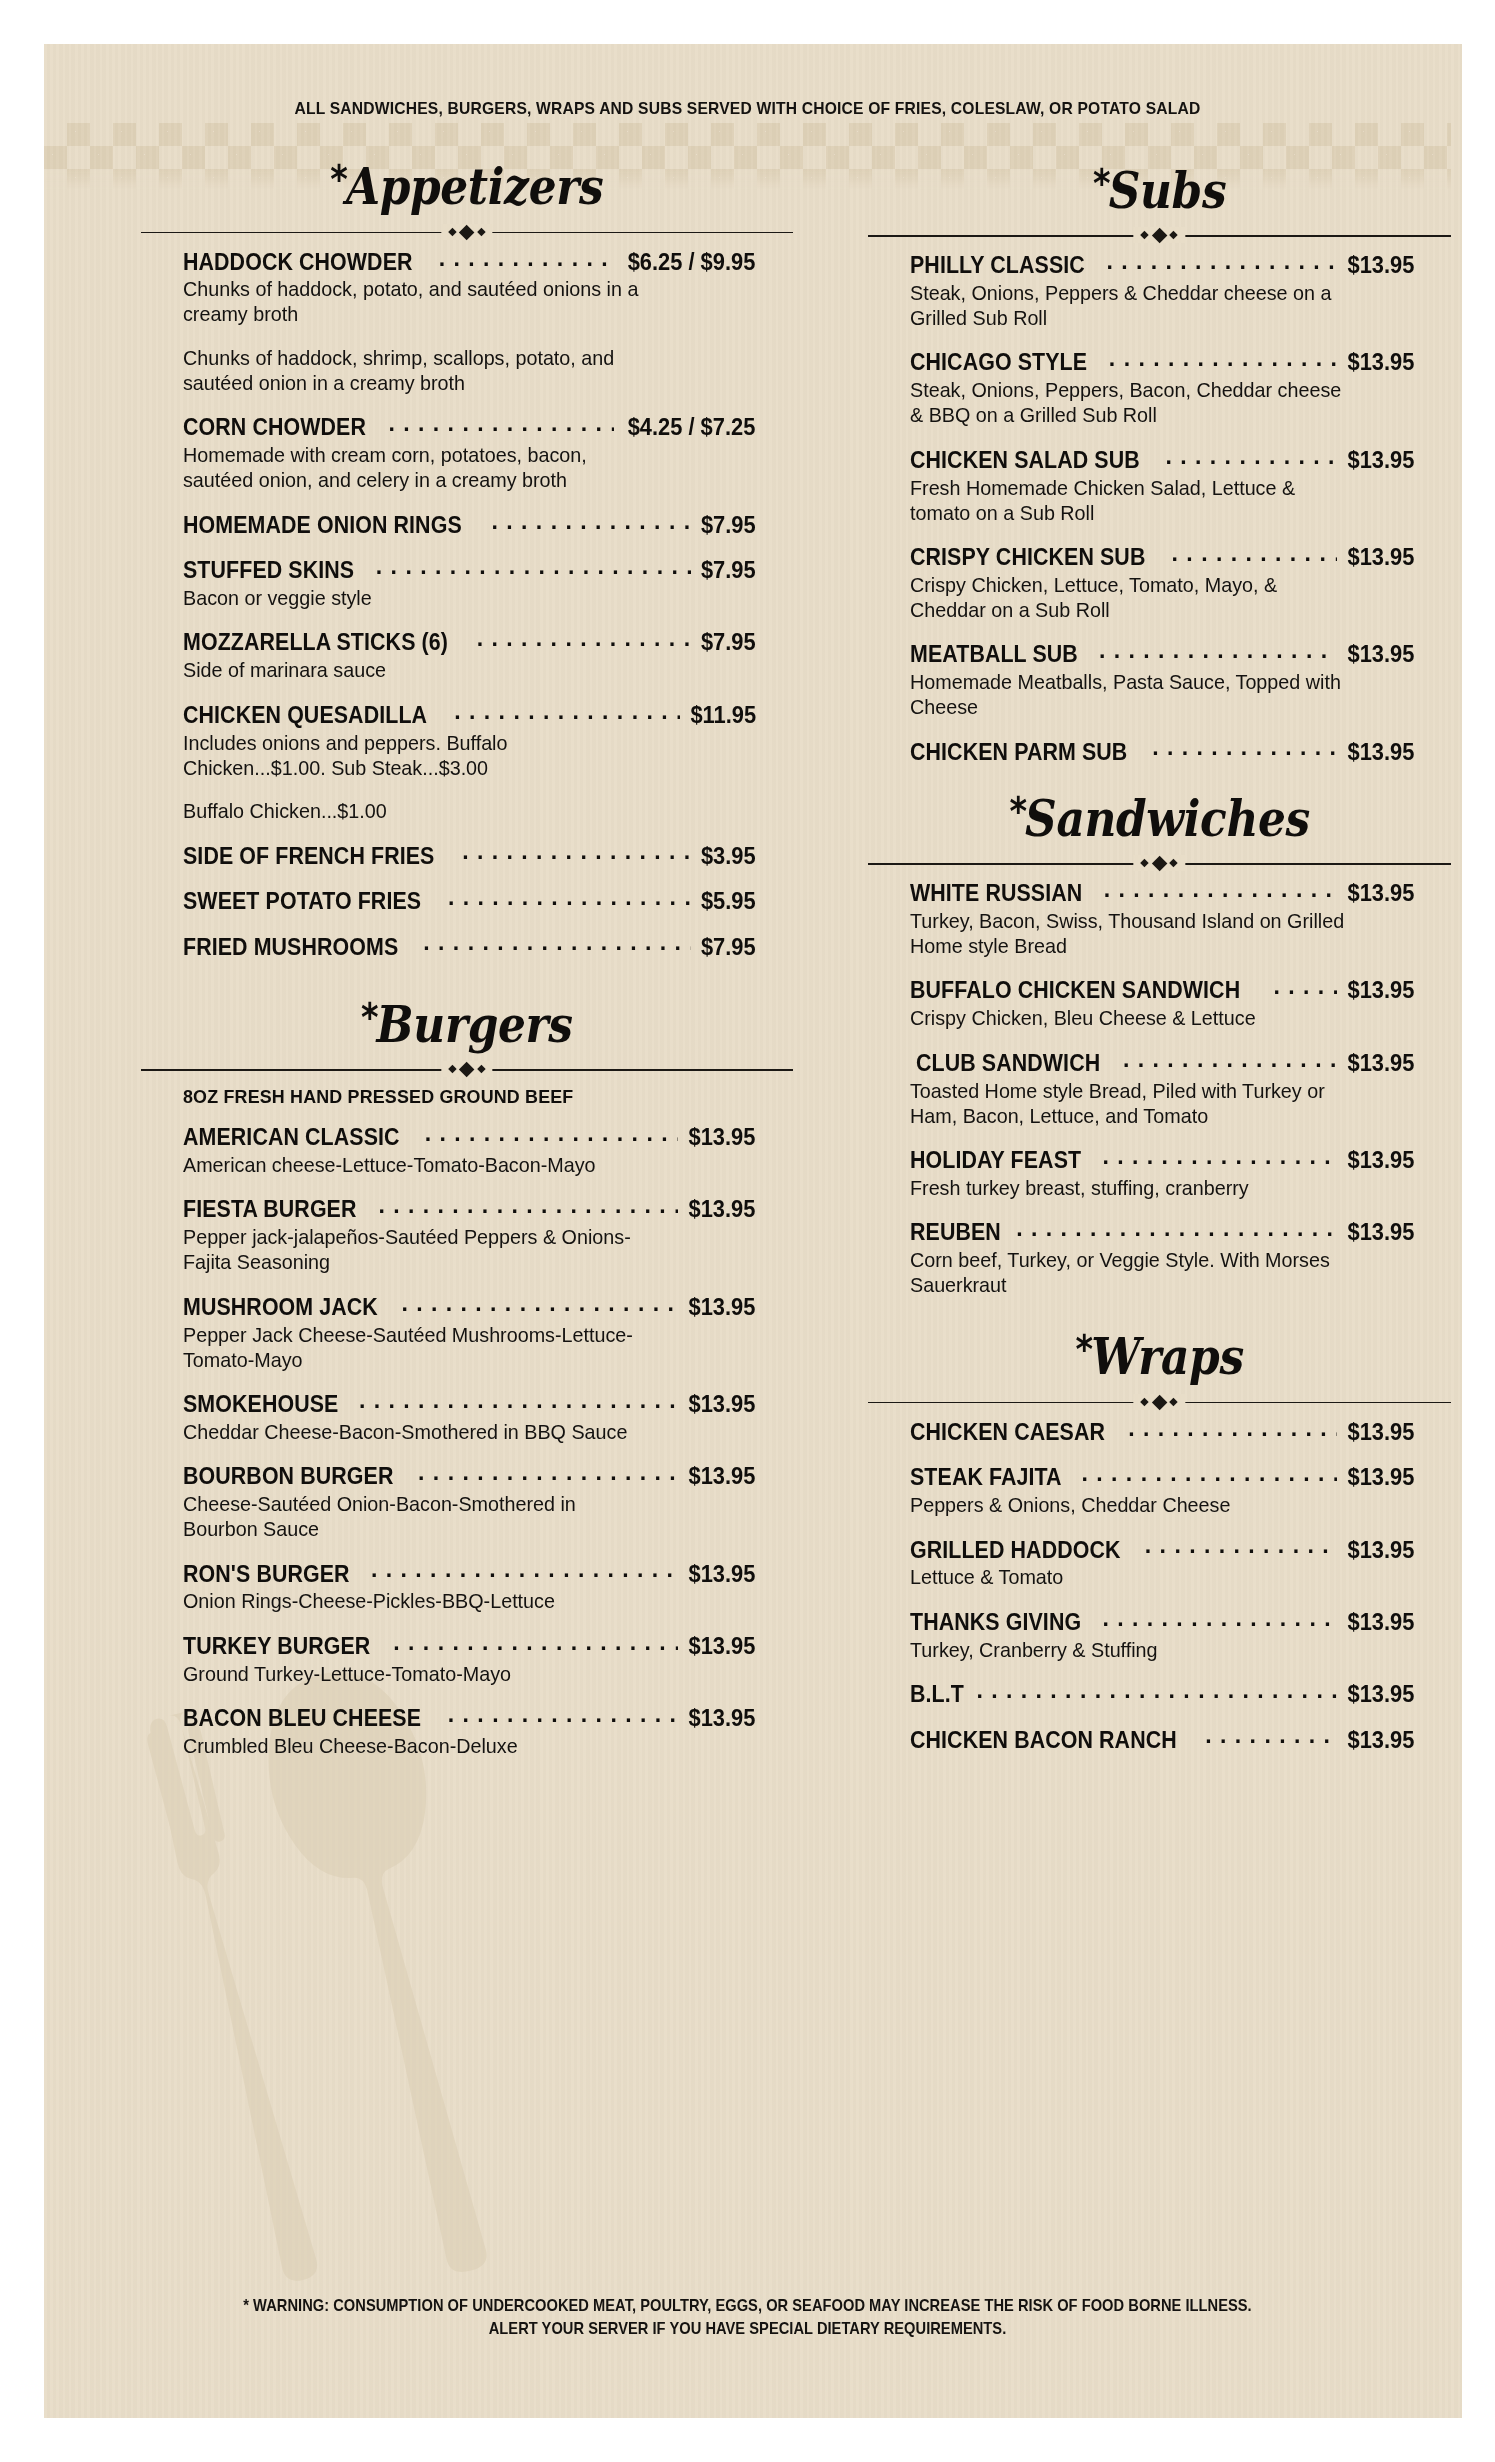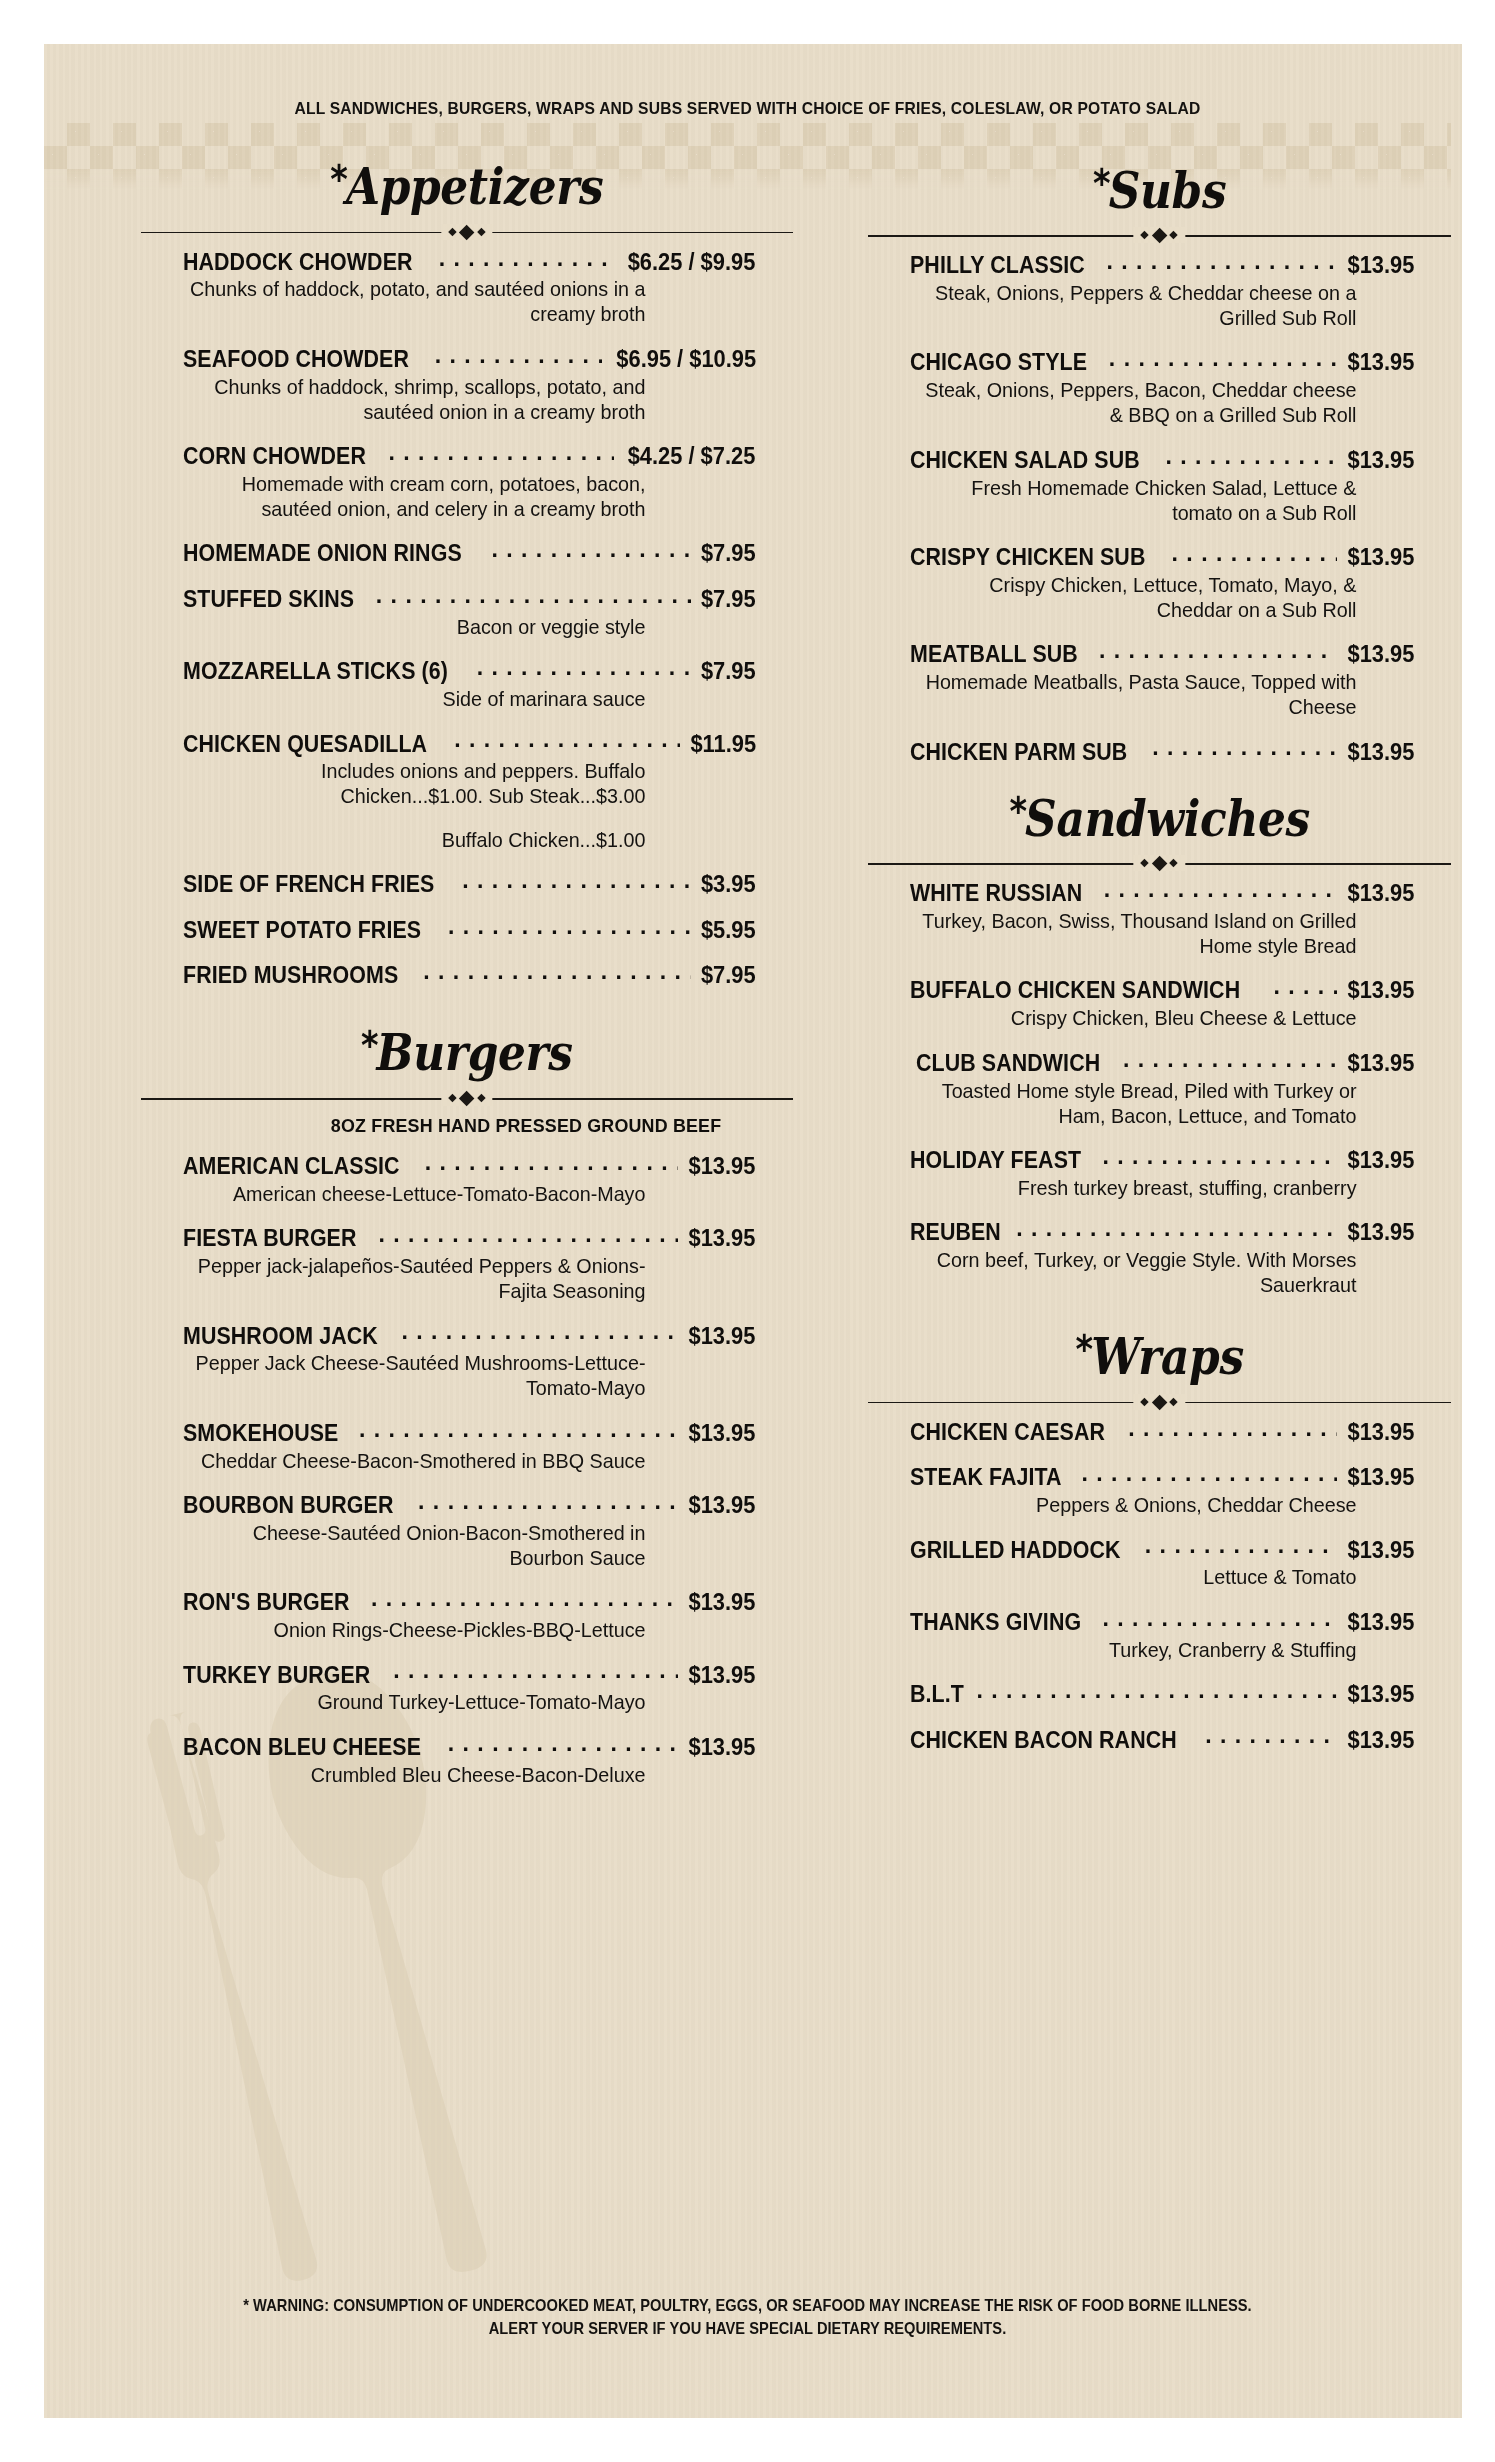--- a/index.html
+++ b/index.html
@@ -155,21 +155,21 @@
     height: 16px;
   }
   .gem {
     background: #1b1814;
     transform: rotate(45deg);
   }
   .gem.sm { width: 6.2px;  height: 6.2px; }
   .gem.lg { width: 10.6px; height: 10.6px; }
 
   
-  .items { padding: 0 37px 0 42px; text-align: right; }
+  .items { padding: 0 37px 0 42px; }
   .item  { margin-bottom: 18.5px; }
   .item:last-child { margin-bottom: 0; }
 
   .item-line {
     display: flex;
     align-items: baseline;
     width: 100%;
   }
   .item-name {
     font-family: "Liberation Sans Narrow", "Liberation Sans", sans-serif;
@@ -290,25 +290,20 @@
       <div class="items">
         <div class="item">
           <div class="item-line">
             <span class="item-name">HADDOCK CHOWDER</span>
             <span class="leader"></span>
             <span class="item-price">$6.25 / $9.95</span>
           </div>
           <div class="item-desc">Chunks of haddock, potato, and sautéed onions in a creamy broth</div>
         </div>
         <div class="item">
-          <div class="item-line">
-            <span class="item-name">SEAFOOD CHOWDER</span>
-            <span class="leader"></span>
-            <span class="item-price">$6.95 / $10.95</span>
-          </div>
           <div class="item-desc">Chunks of haddock, shrimp, scallops, potato, and sautéed onion in a creamy broth</div>
         </div>
         <div class="item">
           <div class="item-line">
             <span class="item-name">CORN CHOWDER</span>
             <span class="leader"></span>
             <span class="item-price">$4.25 / $7.25</span>
           </div>
           <div class="item-desc">Homemade with cream corn, potatoes, bacon, sautéed onion, and celery in a creamy broth</div>
         </div>

